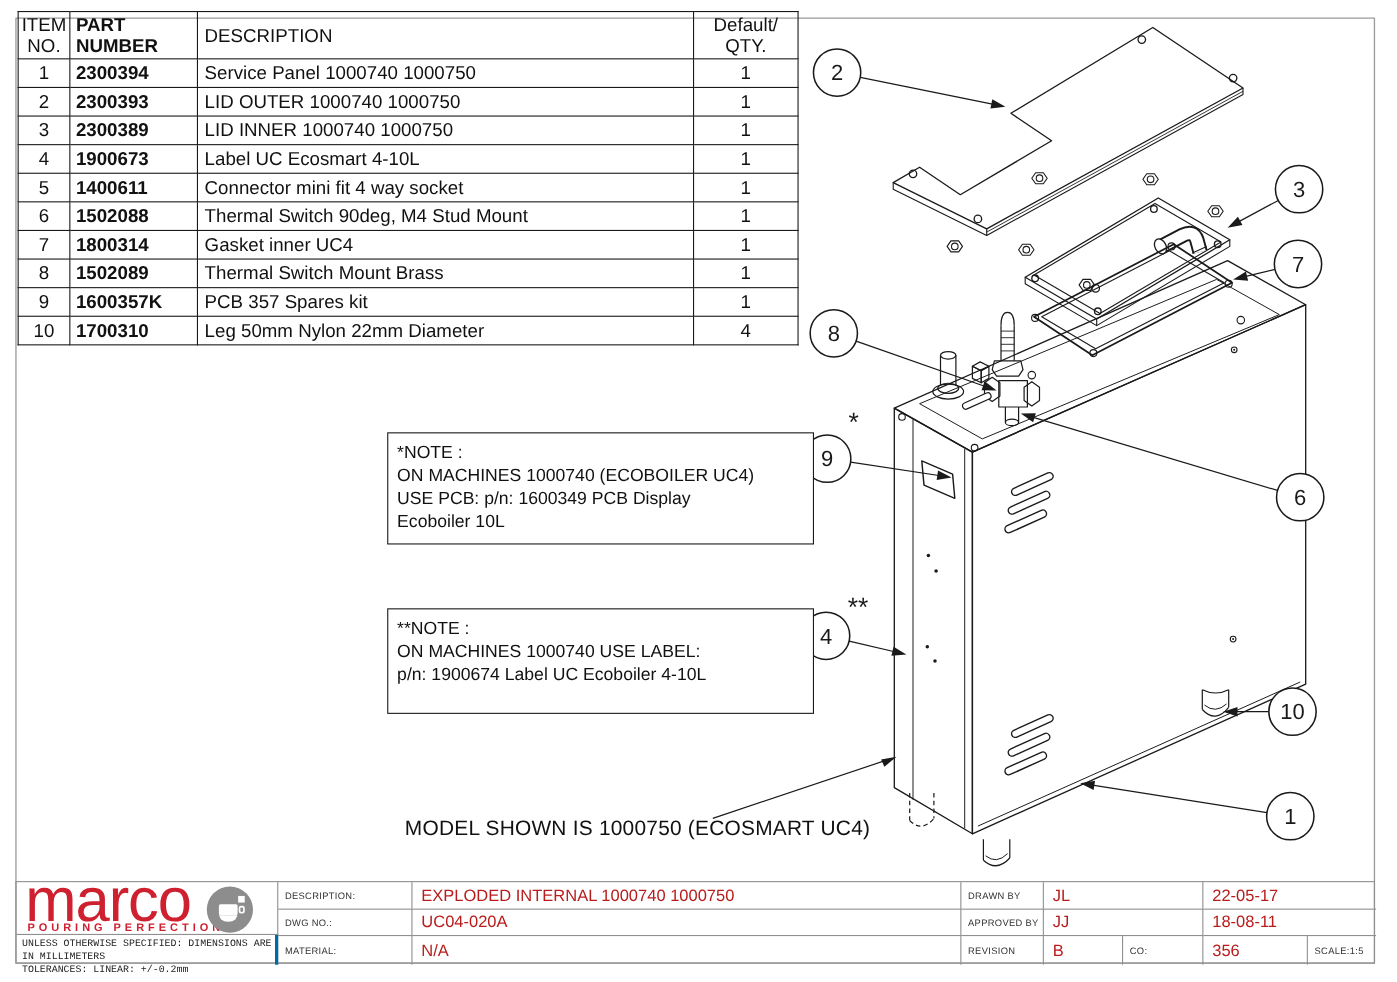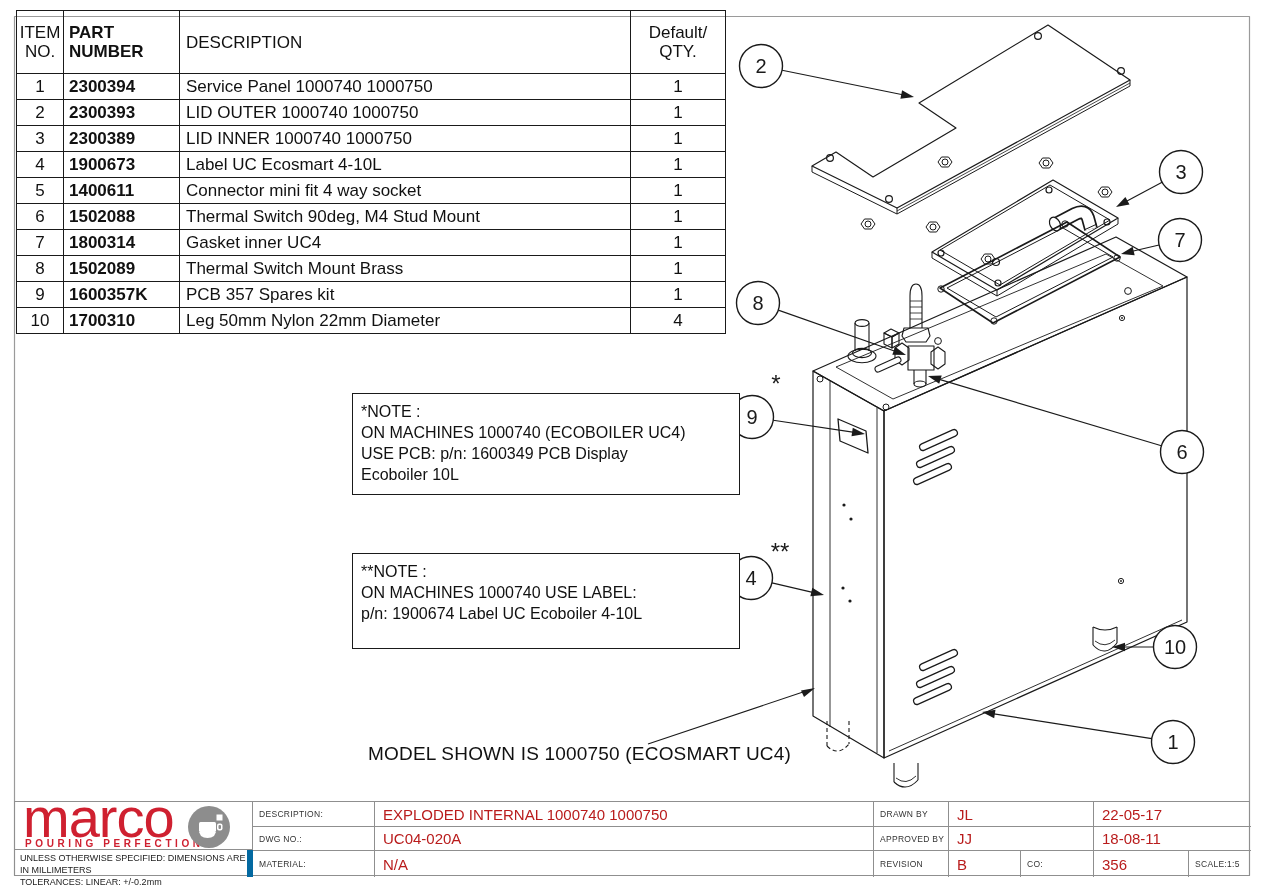--- a/index.html
+++ b/index.html
@@ -4,21 +4,21 @@
 <style>
   html,body{margin:0;padding:0;background:#fff;}
   #sheet{position:relative;width:1270px;height:893px;background:#fff;overflow:hidden;
          font-family:"Liberation Sans",sans-serif;color:#111;}
   svg text{font-family:"Liberation Sans",sans-serif;}
 
   
   #bom{position:absolute;left:16px;top:10px;border-collapse:collapse;table-layout:fixed;}
   #bom th,#bom td{border:1.6px solid #1a1a1a;font-weight:normal;font-size:17px;
                   padding:0 4px;white-space:nowrap;overflow:hidden;}
-  #bom th{text-align:center;line-height:19px;padding:12px 2px;}
+  #bom th{text-align:center;line-height:19px;padding:2px 2px;}
   #bom td{height:25px;line-height:25px;}
   #bom .c-item{width:38px;text-align:center;}
   #bom .c-part{width:106px;text-align:left;padding-left:5px;font-weight:bold;}
   #bom .c-desc{width:440px;text-align:left;padding-left:6px;}
   #bom .c-qty{width:86px;text-align:center;}
 
   
   .notebox{position:absolute;border:1.6px solid #1a1a1a;background:#fff;
            padding:7px 24px 6px 8px;font-size:16px;line-height:21px;white-space:nowrap;}
   #note1{left:352px;top:393px;width:354px;height:87px;}
@@ -36,22 +36,22 @@
   .cell.val{padding-left:8px;font-size:15px;color:#b91c1c;}
   .cell.last{border-bottom:none;}
   
   #logo-cell{position:absolute;left:0;top:0;width:238px;height:48px;
              border-right:1px solid #8f8f8f;border-bottom:1px solid #8f8f8f;box-sizing:border-box;}
   #brand{position:absolute;left:8px;top:-6px;font-size:56px;font-weight:normal;
          letter-spacing:-1px;line-height:44px;}
   #tagline{position:absolute;left:10px;top:36px;font-size:10px;letter-spacing:3.6px;font-weight:bold;}
   #cup-badge{position:absolute;left:172px;top:3px;}
   #tol-cell{position:absolute;left:0;top:48px;width:238px;height:27px;
-            border-right:6px solid #0369a1;box-sizing:border-box;
-            font-size:9px;line-height:12px;padding:2px 0 0 5px;color:#222;}
+            border-right:3px solid #0369a1;box-sizing:border-box;
+            font-size:9px;line-height:12px;padding:2px 0 0 5px;color:#222;font-family:Liberation Mono, monospace;}
 </style>
 </head>
 <body>
 
 <div id="sheet">
 
   <svg id="art" width="1270" height="893" viewBox="0 0 1270 893" style="position:absolute;left:0;top:0" fill="none" stroke="#1a1a1a" stroke-width="1.2" stroke-linejoin="round">
 
     <rect x="14.5" y="16.5" width="1235" height="859" stroke="#9a9a9a" stroke-width="1.2"></rect>
 

